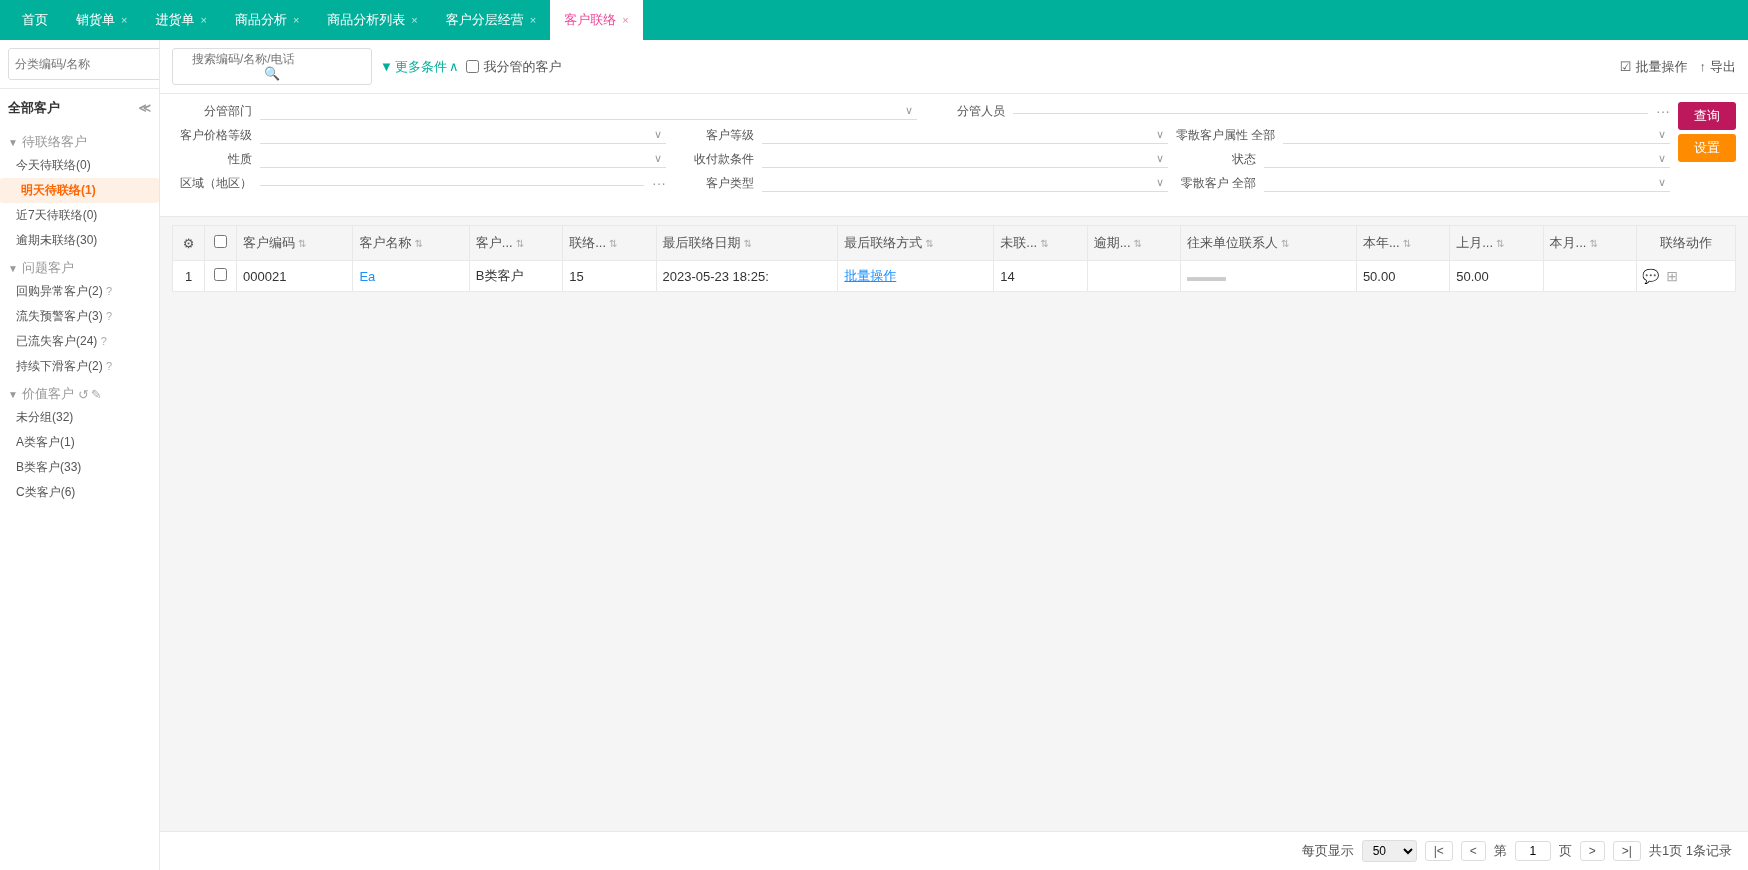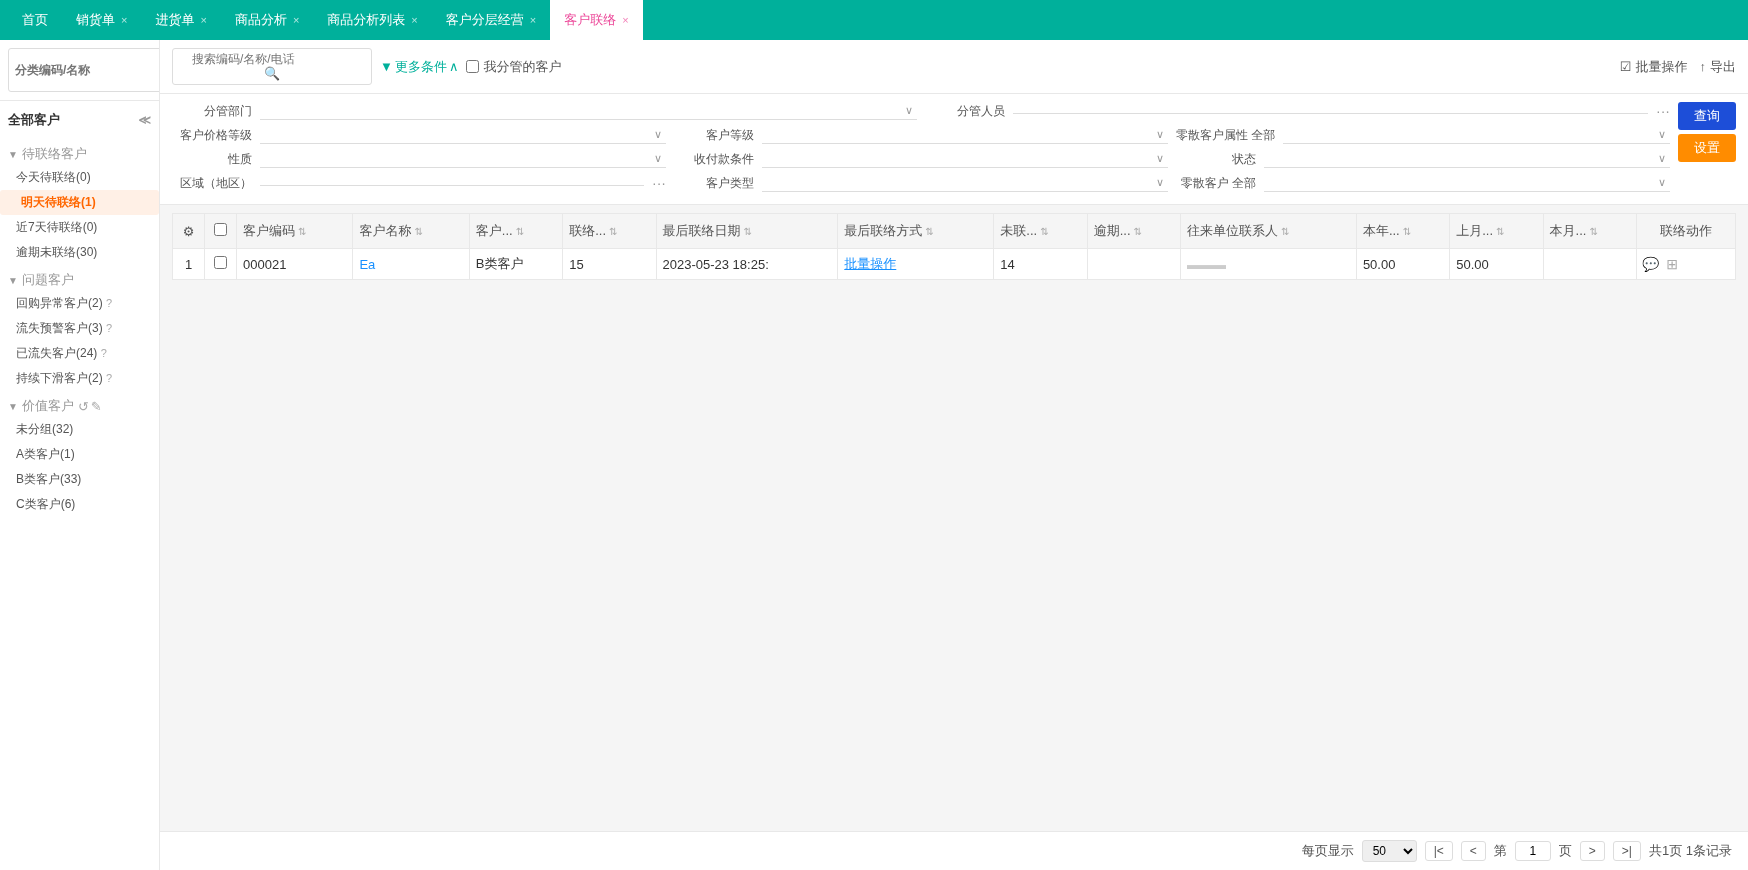--- a/index.html
+++ b/index.html
@@ -51,24 +51,23 @@
     .sidebar-search {
       display: flex;
       align-items: center;
       padding: 8px;
       border-bottom: 1px solid #e8e8e8;
     }
     .sidebar-search input {
       flex: 1;
       border: 1px solid #ddd;
       border-radius: 3px;
-      padding: 14px 6px;
+      padding: 8px 6px;
       font-size: 12px;
       outline: none;
-      font-weight: bold;
     }
     .sidebar-section {
       padding: 6px 8px;
     }
     .sidebar-header {
       display: flex;
       align-items: center;
       justify-content: space-between;
       font-weight: bold;
       color: #333;
@@ -168,21 +167,21 @@
       background: #fff;
       border-bottom: 1px solid #e8e8e8;
       padding: 8px 12px;
     }
     .filter-row {
       display: flex;
       align-items: center;
       margin-bottom: 6px;
       gap: 8px;
     }
-    .filter-row:last-child { margin-bottom: 4px; }
+    .filter-row:last-child { margin-bottom: 16px; }
     .filter-label {
       color: #555;
       font-size: 12px;
       min-width: 80px;
       text-align: right;
     }
     .filter-select {
       display: flex;
       align-items: center;
       border-bottom: 1px solid #ddd;
@@ -210,21 +209,21 @@
       font-size: 14px;
       cursor: pointer;
     }
     .filter-col {
       display: flex;
       align-items: center;
       flex: 1;
       gap: 8px;
     }
     .query-btn {
-      background: #1d4ed8;
+      background: #be185d;
       color: #fff;
       border: none;
       border-radius: 3px;
       padding: 5px 16px;
       cursor: pointer;
       font-size: 13px;
     }
     .settings-btn {
       background: #ff8c00;
       color: #fff;

